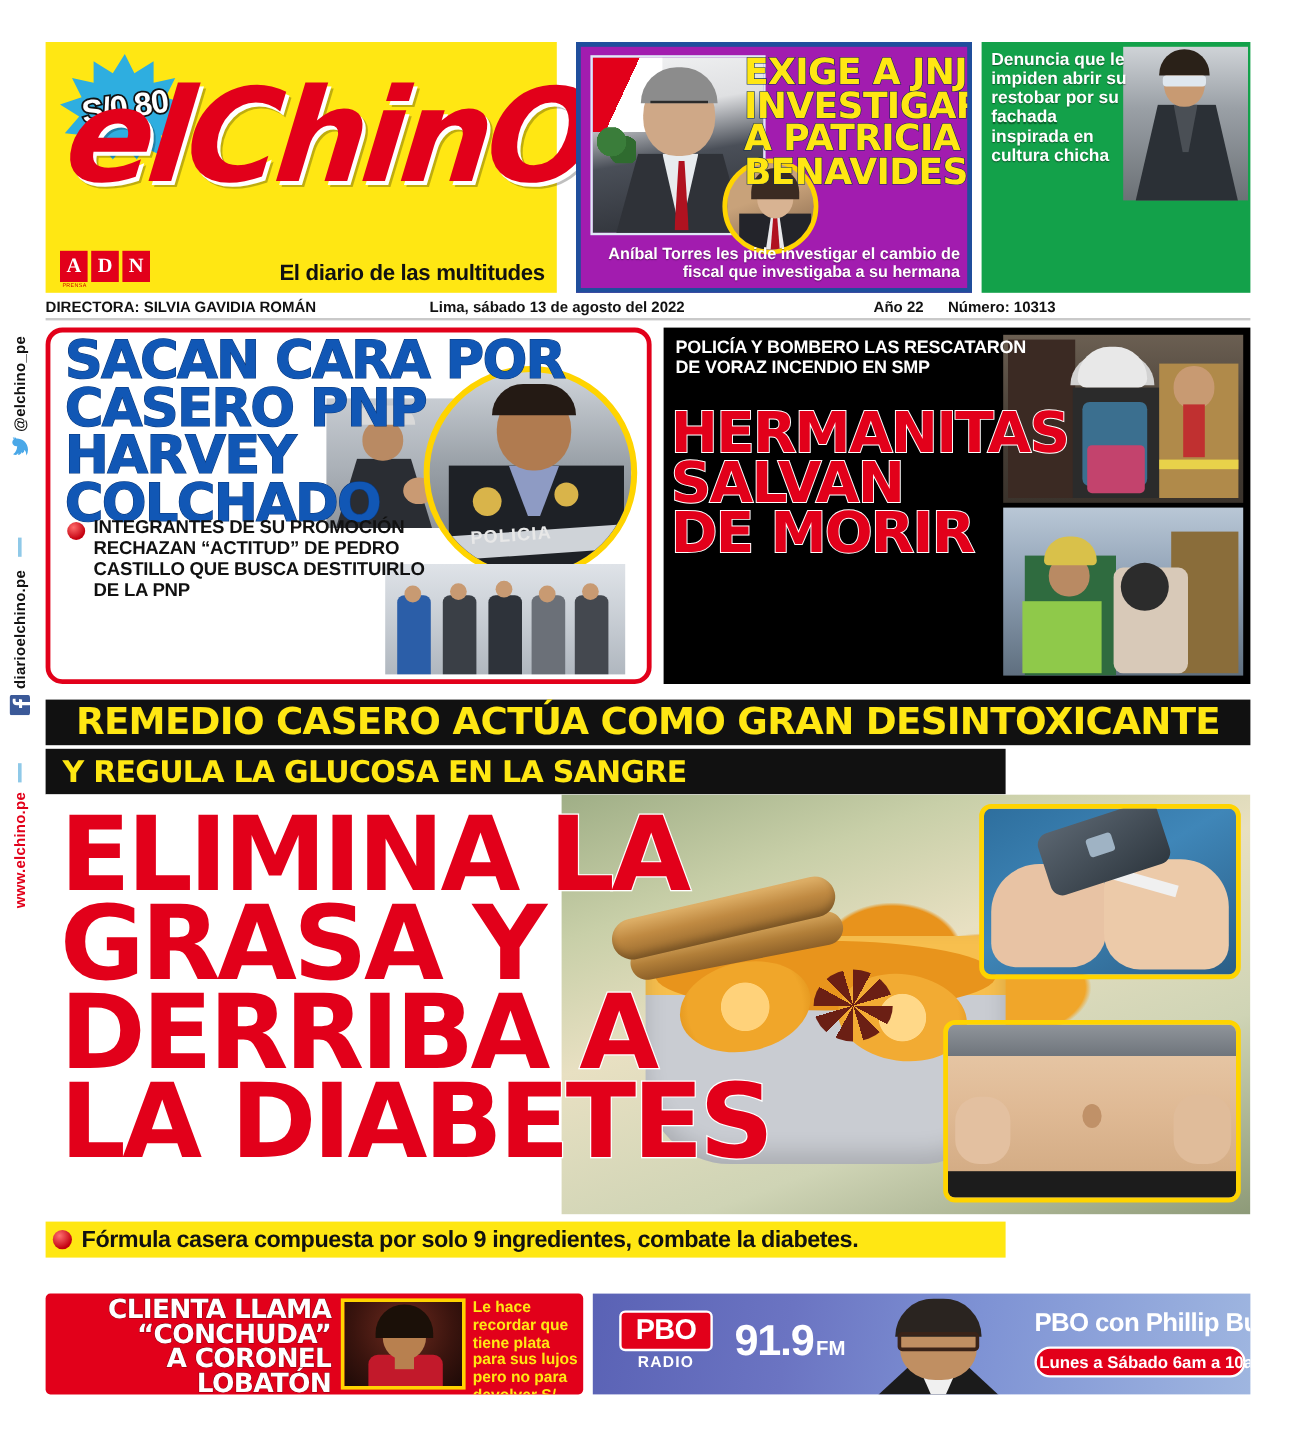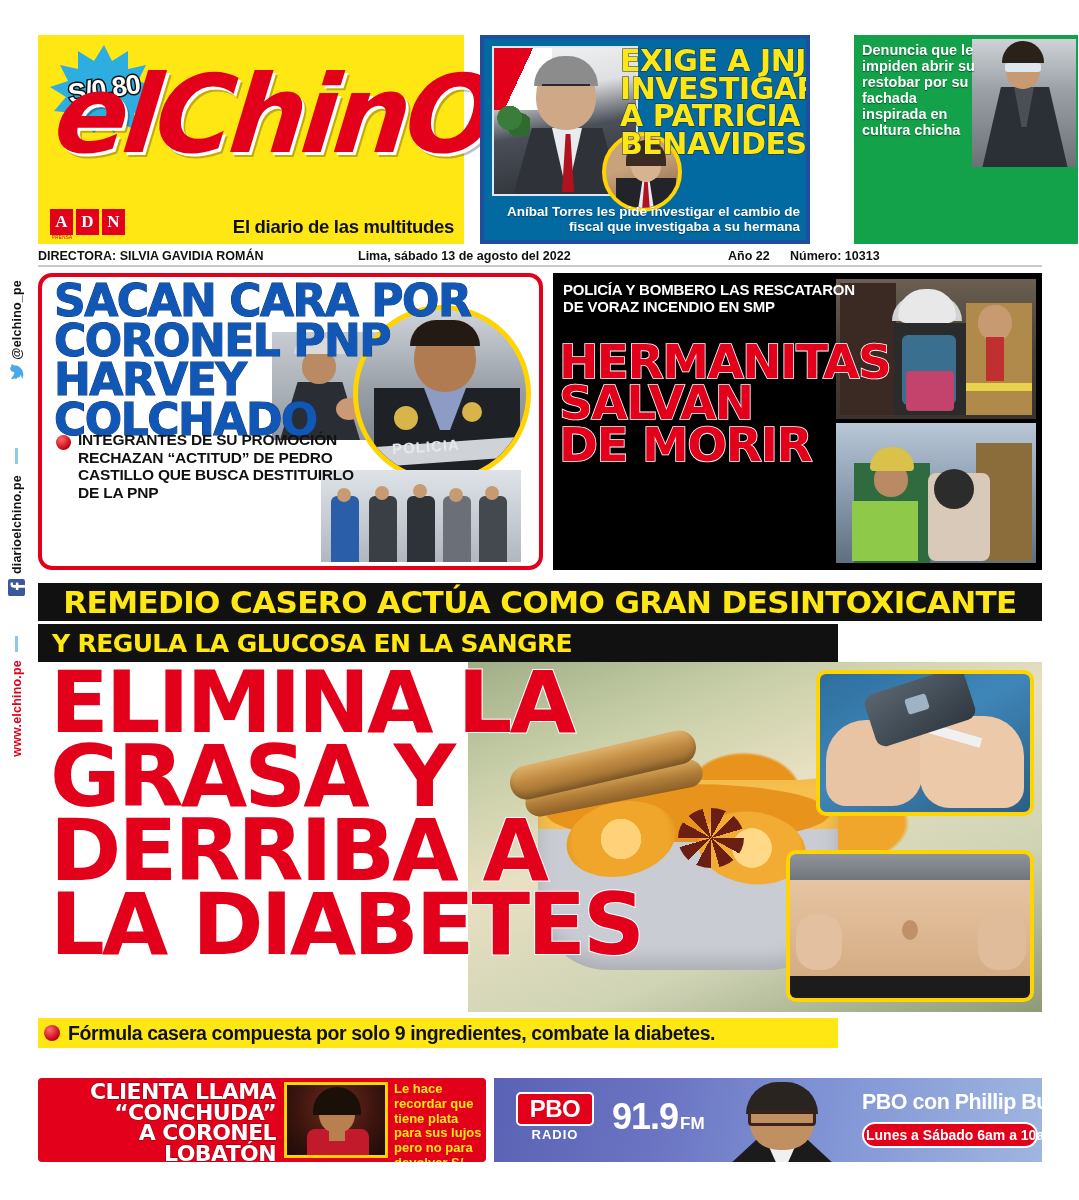--- a/index.html
+++ b/index.html
@@ -59,21 +59,21 @@
   }
   .adn-sub { position:absolute; left:14px; top:200px; font-size:4.5px; color:#c00; letter-spacing:.3px;}
   .slogan {
     position: absolute; right: 10px; bottom: 6px;
     font-size: 18.5px; font-weight: 900; color: #111; letter-spacing: -.3px;
   }
 
   
   .blue-panel {
     position: absolute; left: 480px; top: 35px; width: 330px; height: 209px;
-    background: #0369a1; border: 4px solid #1f4e9c;
+    background: #a21caf; border: 4px solid #1f4e9c;
     overflow: hidden;
   }
   .bp-photo {
     position:absolute; left: 8px; top: 7px; width: 146px; height: 150px;
     border: 2px solid #dfe9f5; overflow:hidden;
     background: linear-gradient(170deg,#f2f3f4 0%,#dfe0e2 30%,#4a4f58 55%,#2b2e34 100%);
   }
   .bp-photo .flag { position:absolute; left:0; top:0; width:58px; height:62px;
     background: linear-gradient(115deg,#e2001a 0 45%, #fff 45% 100%); }
   .bp-photo .plant { position:absolute; left:2px; top:58px; width:34px; height:30px;
@@ -114,21 +114,21 @@
   }
   .bp-sub {
     position:absolute; right: 6px; bottom: 6px; width: 300px; text-align:right;
     color:#fff; font-size: 13.5px; font-weight: 900; line-height:1.12;
     text-shadow: 0 1px 1px rgba(0,0,0,.4);
   }
 
   
   .green-panel {
     position:absolute; left: 818px; top: 35px; width: 224px; height: 209px;
-    background: #13a14a; overflow:hidden;margin-left:36px;
+    background: #13a14a; overflow:hidden;
   }
   .gp-photo{
     position:absolute; right:2px; top:4px; width:104px; height:128px; overflow:hidden;
     background: linear-gradient(180deg,#cfd3d7 0%, #9aa0a6 40%, #6c7176 100%);
   }
   .gp-photo .g-hair{position:absolute;left:30px;top:2px;width:42px;height:22px;border-radius:21px 21px 0 0;background:#2a2118;}
   .gp-photo .g-face{position:absolute;left:34px;top:12px;width:34px;height:38px;border-radius:48%;background:#c89a72;}
   .gp-photo .g-glass{position:absolute;left:33px;top:24px;width:36px;height:9px;background:#dfe7ee;border-radius:3px;}
   .gp-photo .g-body{position:absolute;left:10px;top:48px;width:86px;height:82px;background:#2b3036;
     clip-path: polygon(22% 0,78% 0,100% 100%,0 100%);}
@@ -273,21 +273,21 @@
                      #6b1f14 25% 33%, transparent 33% 37.5%, #6b1f14 37.5% 45.5%, transparent 45.5% 50%,
                      #6b1f14 50% 58%, transparent 58% 62.5%, #6b1f14 62.5% 70.5%, transparent 70.5% 75%,
                      #6b1f14 75% 83%, transparent 83% 87.5%, #6b1f14 87.5% 95.5%, transparent 95.5% 100%);
     border-radius:50%; }
   .cinn1 { position:absolute; left: 470px; top: 86px; width: 190px; height: 34px; border-radius: 17px;
     background: linear-gradient(180deg,#e0b26a 0%, #c08a42 45%, #96682d 100%); transform: rotate(-13deg);
     box-shadow: inset 0 -4px 6px rgba(0,0,0,.2); }
   .cinn2 { position:absolute; left: 486px; top: 112px; width: 180px; height: 28px; border-radius: 14px;
     background: linear-gradient(180deg,#d9a95f 0%, #b27f39 50%, #8d6028 100%); transform: rotate(-11deg); }
 
-  .hero-head { position:absolute; left: 12px; top: 4px; width: 680px; line-height:.86; z-index:4; }
+  .hero-head { position:absolute; left: 12px; top: 15px; width: 680px; line-height:.86; z-index:4; }
   .hero-head div {
     font-family:"DejaVu Sans", sans-serif;
     font-size: 86px; font-weight: 900; color:#e2001a; letter-spacing:-3px;
     -webkit-text-stroke: 2px #ffffff; paint-order: stroke fill; white-space:nowrap;
   }
   .inset {
     position:absolute; border: 4px solid #ffd400; border-radius: 10px; overflow:hidden; z-index:5;
   }
   .inset-glucose {
     right: 8px; top: 8px; width: 218px; height: 146px;
@@ -492,21 +492,21 @@
         <div class="h" style="left:54px;bottom:62px;"></div>
       <div class="pg-p" style="left:86px;background:#2e333a;"></div>
         <div class="h" style="left:92px;bottom:64px;"></div>
       <div class="pg-p" style="left:122px;background:#6b7078;"></div>
         <div class="h" style="left:128px;bottom:60px;"></div>
       <div class="pg-p" style="left:158px;background:#44484f;"></div>
         <div class="h" style="left:164px;bottom:62px;"></div>
     </div>
     <div class="sl-head">
       <div>SACAN CARA POR</div>
-      <div>CORONEL PNP</div>
+      <div>CASERO PNP</div>
       <div>HARVEY</div>
       <div>COLCHADO</div>
     </div>
     <div class="sl-bullet"></div>
     <div class="sl-sub">INTEGRANTES DE SU PROMOCIÓN RECHAZAN “ACTITUD” DE PEDRO CASTILLO QUE BUSCA DESTITUIRLO DE LA PNP</div>
   </div>
 
   <div class="story-right">
     <div class="sr-ph1">
       <div class="fire-door"></div>

